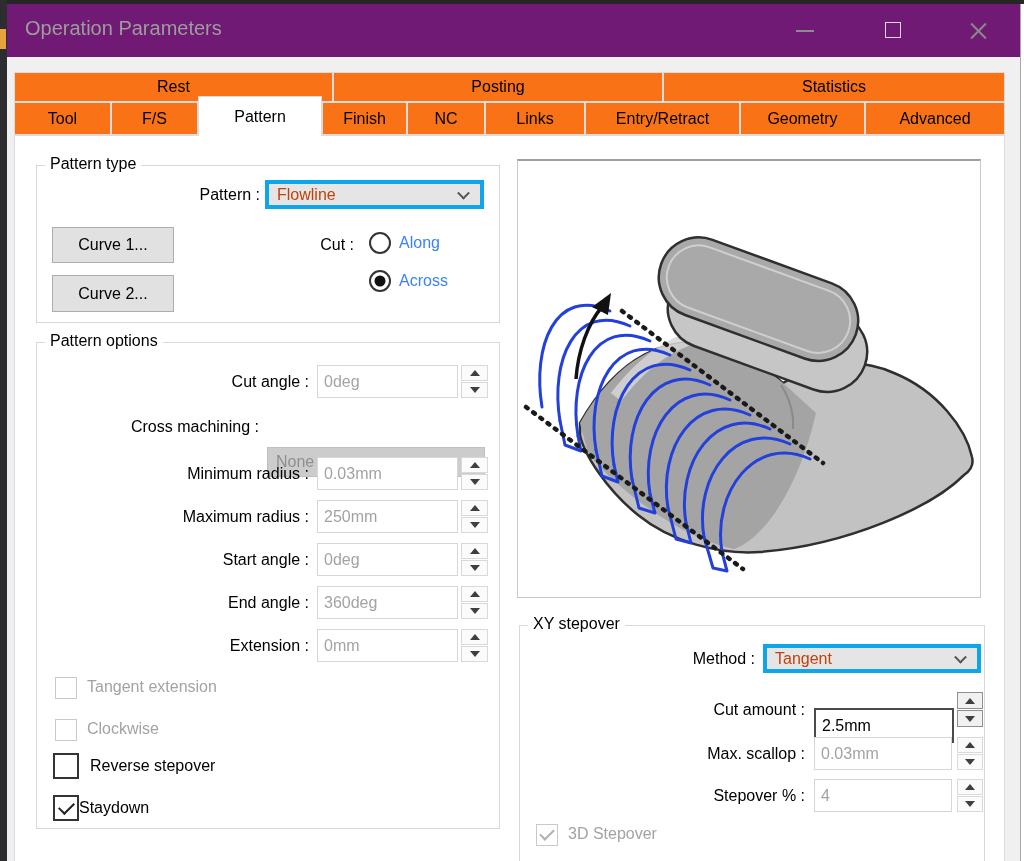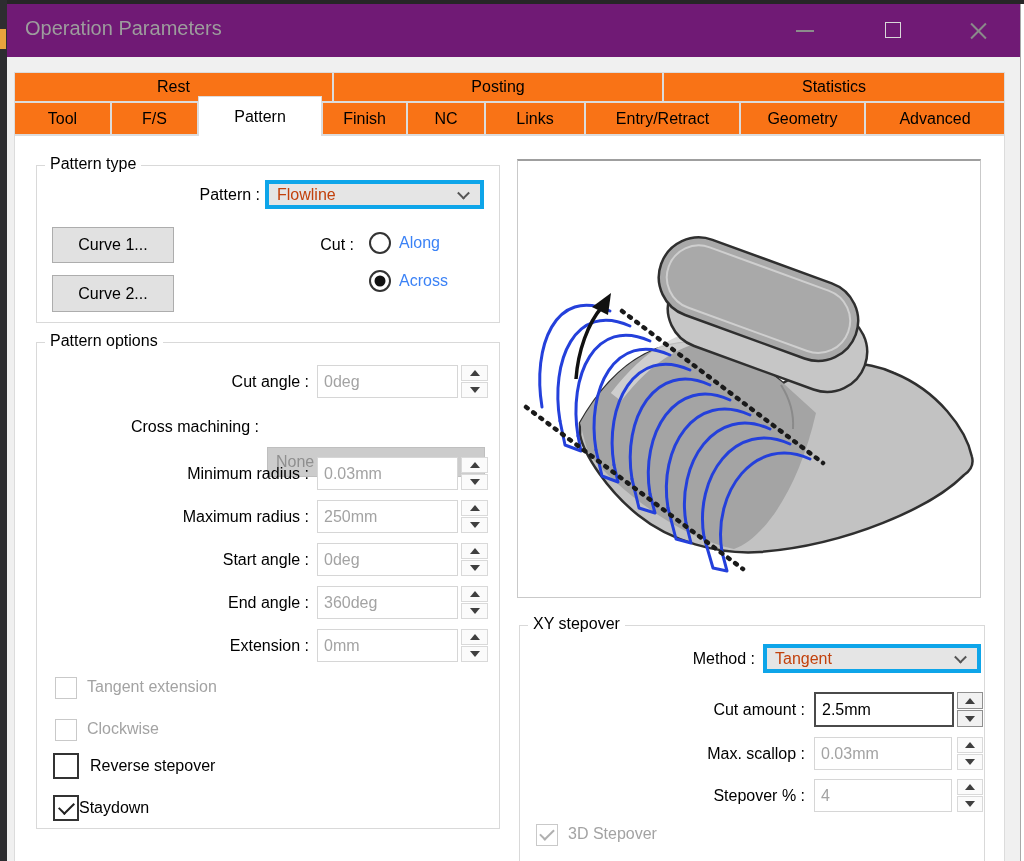--- a/index.html
+++ b/index.html
@@ -255,21 +255,21 @@
       <div class="group" style="left:504px;top:489px;width:466px;height:245px;border-bottom:none;">
         <span class="glabel">XY stepover</span>
 
         <div class="lbl" style="left:0;top:18px;width:235px;line-height:29px;">Method :</div>
         <div class="combo" style="left:243px;top:18px;width:218px;height:29px;">
           <span>Tangent</span>
           <span class="chev"></span>
         </div>
 
         <div class="lbl" style="left:0;top:66px;width:285px;line-height:35px;">Cut amount :</div>
-        <input class="val hot" style="left: 294px; top: 66px; width: 140px; height: 35px;" readonly="" value="2.5mm">
+        <input class="val hot" style="left: 294px; top: 82px; width: 140px; height: 35px;" readonly="" value="2.5mm">
         <div class="spin dark" style="left:437px;top:66px;width:26px;height:35px;">
             <div class="sb up"></div>
             <div class="sb dn"></div>
           </div>
 
         <div class="lbl" style="left:0;top:111px;width:285px;line-height:33px;">Max. scallop  :</div>
         <input class="val off" style="left: 294px; top: 111px; width: 138px; height: 33px;" readonly="" value="0.03mm">
         <div class="spin" style="left:437px;top:111px;width:26px;height:33px;">
             <div class="sb up"></div>
             <div class="sb dn"></div>

